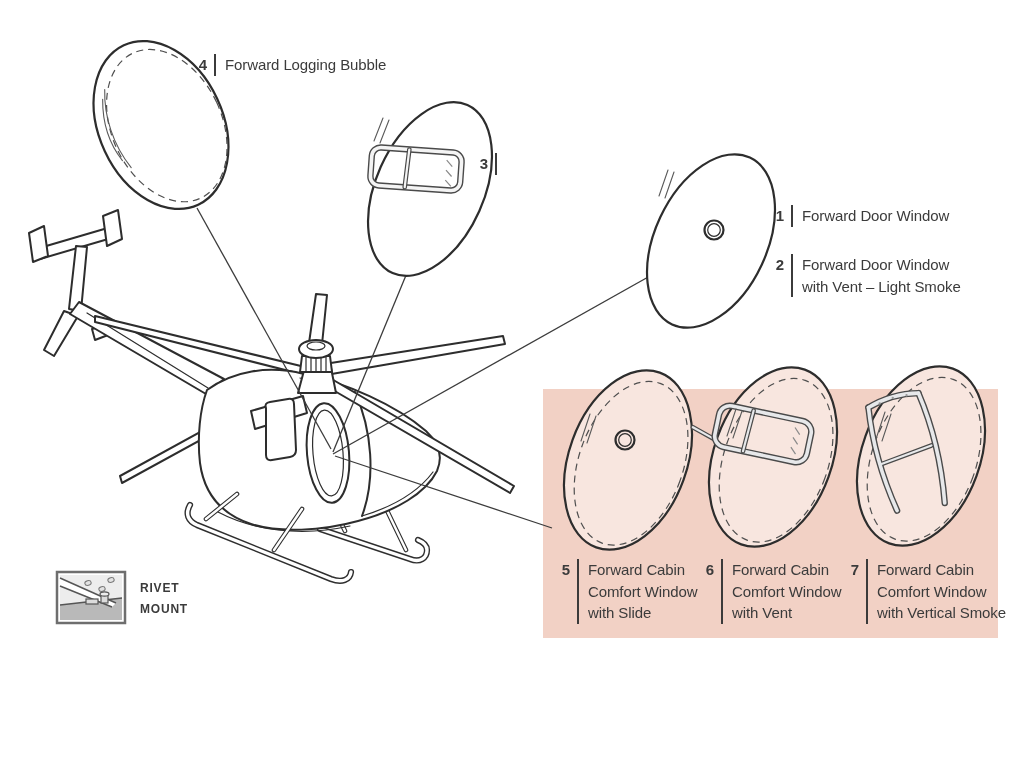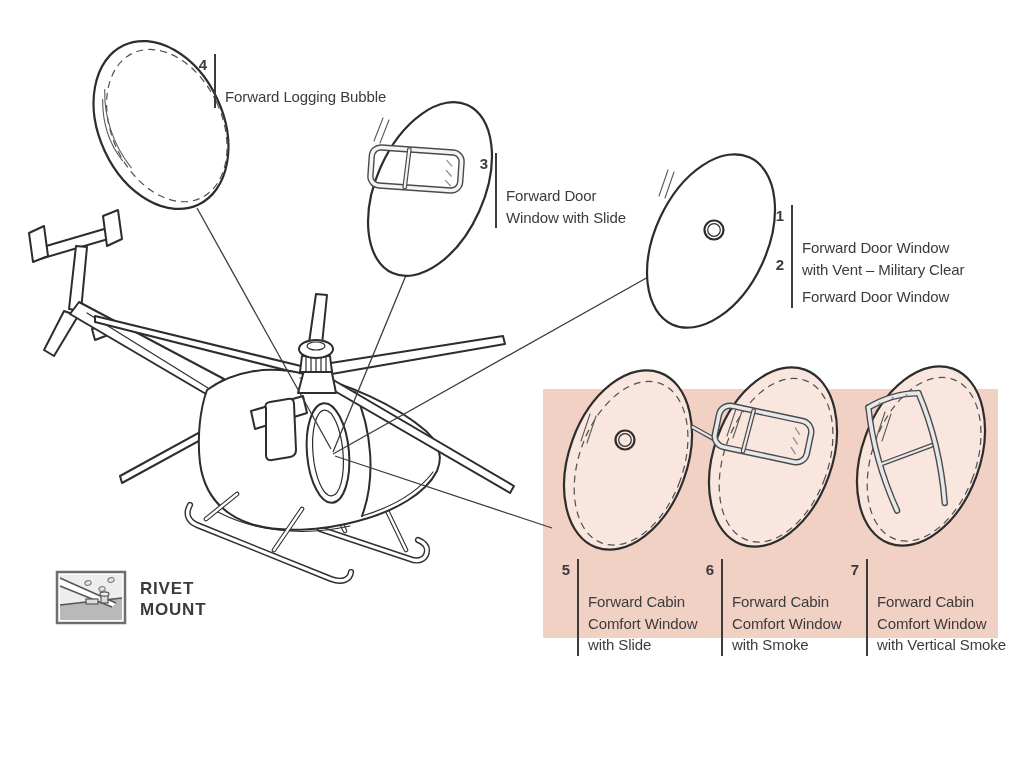--- a/index.html
+++ b/index.html
@@ -29,25 +29,25 @@
   .ftube-g{fill:none;stroke:var(--c-frame_gray,#e7e8ea);stroke-width:3.6;stroke-linecap:round;stroke-linejoin:round;}
   .ftube-d2{fill:none;stroke:#4a4a4a;stroke-width:4.6;stroke-linecap:round;}
   .ftube-g2{fill:none;stroke:var(--c-frame_gray,#e7e8ea);stroke-width:2.2;stroke-linecap:round;}
   .hatch{stroke:#8a8a8a;stroke-width:1.2;fill:none;}
   
   .callout{position:absolute;display:flex;align-items:stretch;color:var(--c-label,#3b3b3b);
            font-size:15px;line-height:21.5px;letter-spacing:-0.1px;white-space:nowrap;}
   .callout .num{font-weight:700;min-width:10px;text-align:right;padding-right:7px;}
   .callout.wide .num{min-width:14px;}
   .callout .bar{width:2px;background:var(--c-label,#3b3b3b);margin-right:9px;}
-  .callout .lines{display:block;margin-top:32px;}
+  .callout .lines{display:block;}
   .callout .ln{display:block;}
   
   .legend-text{position:absolute;left:140px;top:578px;color:var(--c-label,#3b3b3b);
-    font-size:17px;line-height:21px;font-weight:700;letter-spacing:0.8px;}
+    font-size:12px;line-height:21px;font-weight:700;letter-spacing:0.8px;}
   .legend-text .ln{display:block;}
 </style>
 </head>
 <body>
 
 <div id="stage">
 
   <svg id="artwork" width="1024" height="781" viewBox="0 0 1024 781">
 
     <rect class="panel-rect" x="543" y="389" width="455" height="249"></rect>
@@ -235,60 +235,56 @@
     <span class="num">4</span>
     <span class="bar"></span>
     <span class="lines">
       <span class="ln">Forward Logging Bubble</span>
     </span>
   </div>
 
   <div class="callout" style="left:478px;top:153px">
     <span class="num">3</span>
     <span class="bar"></span>
-    <span class="lines">
-      <span class="ln">Forward Door</span>
-      <span class="ln">Window with Slide</span>
-    </span>
   </div>
 
   <div class="callout wide" style="left:770px;top:205px">
     <span class="num">1</span>
     <span class="bar"></span>
     <span class="lines">
       <span class="ln">Forward Door Window</span>
-      <span class="ln">with Vent – Military Clear</span>
     </span>
   </div>
 
   <div class="callout wide" style="left:770px;top:254px">
     <span class="num">2</span>
     <span class="bar"></span>
     <span class="lines">
       <span class="ln">Forward Door Window</span>
+      <span class="ln">with Vent – Light Smoke</span>
     </span>
   </div>
 
   <div class="callout" style="left:560px;top:559px">
     <span class="num">5</span>
     <span class="bar"></span>
     <span class="lines">
       <span class="ln">Forward Cabin</span>
       <span class="ln">Comfort Window</span>
       <span class="ln">with Slide</span>
     </span>
   </div>
 
   <div class="callout" style="left:704px;top:559px">
     <span class="num">6</span>
     <span class="bar"></span>
     <span class="lines">
       <span class="ln">Forward Cabin</span>
       <span class="ln">Comfort Window</span>
-      <span class="ln">with Smoke</span>
+      <span class="ln">with Vent</span>
     </span>
   </div>
 
   <div class="callout" style="left:849px;top:559px">
     <span class="num">7</span>
     <span class="bar"></span>
     <span class="lines">
       <span class="ln">Forward Cabin</span>
       <span class="ln">Comfort Window</span>
       <span class="ln">with Vertical Smoke</span>

